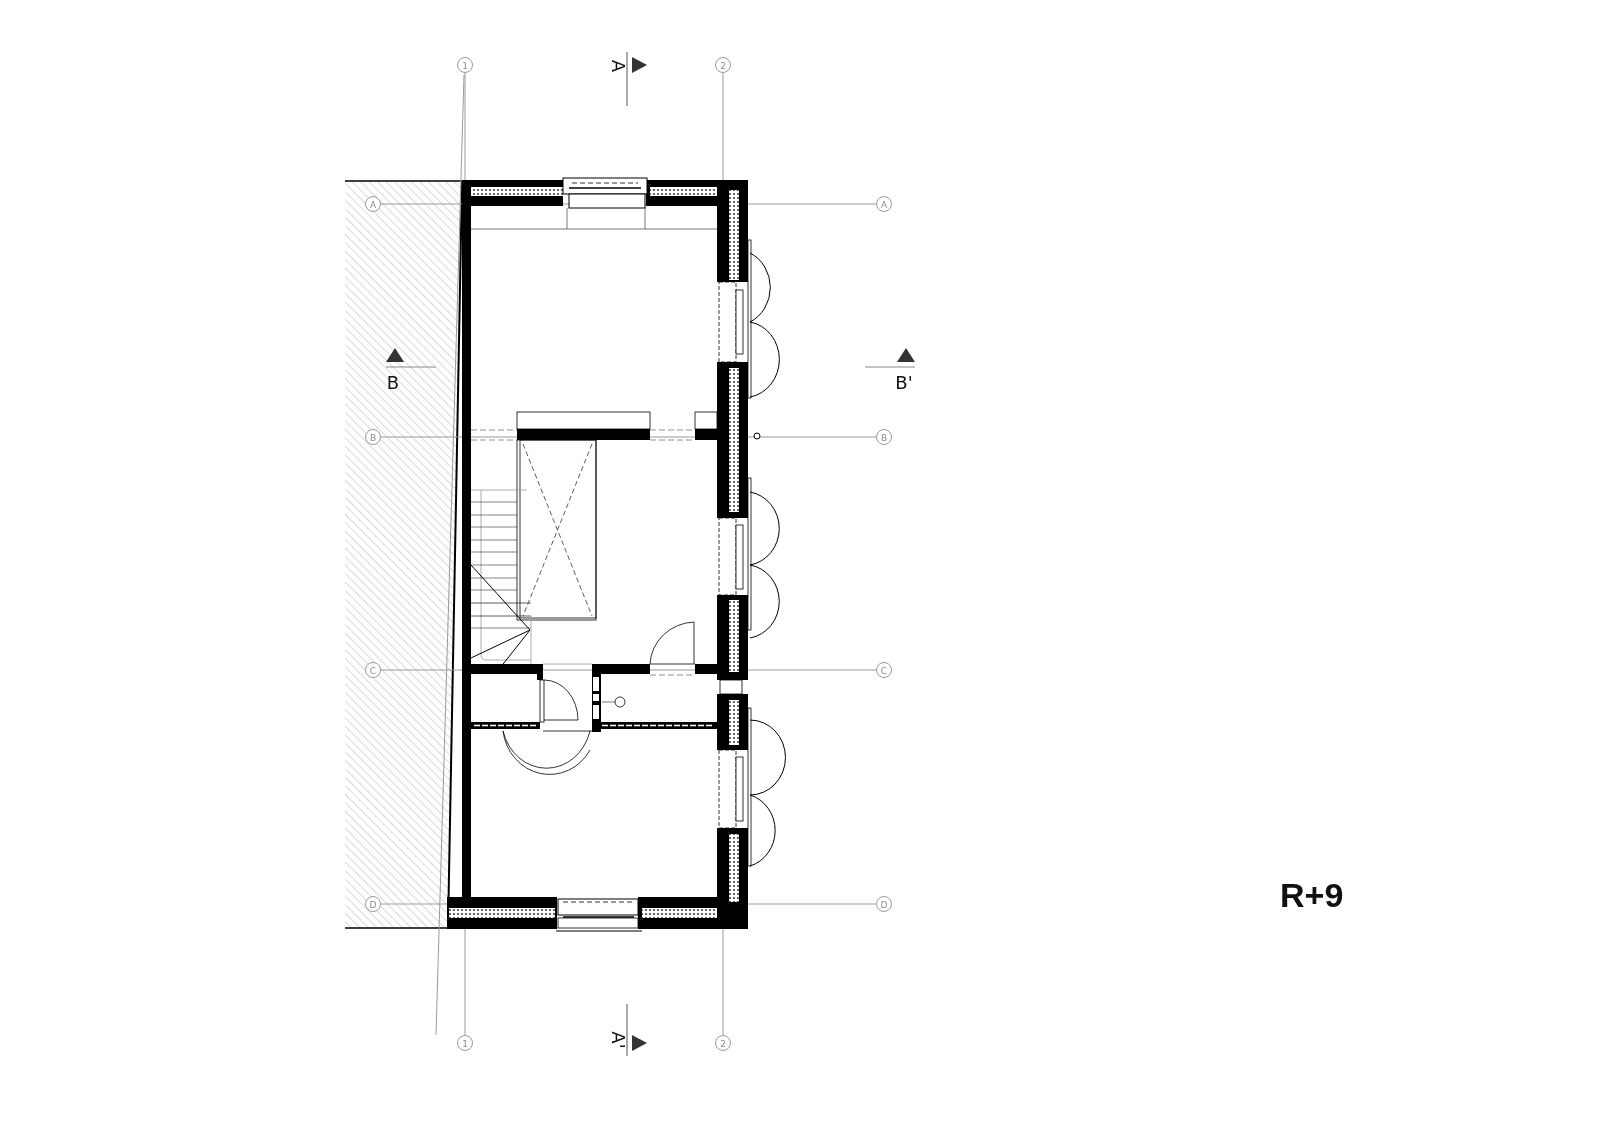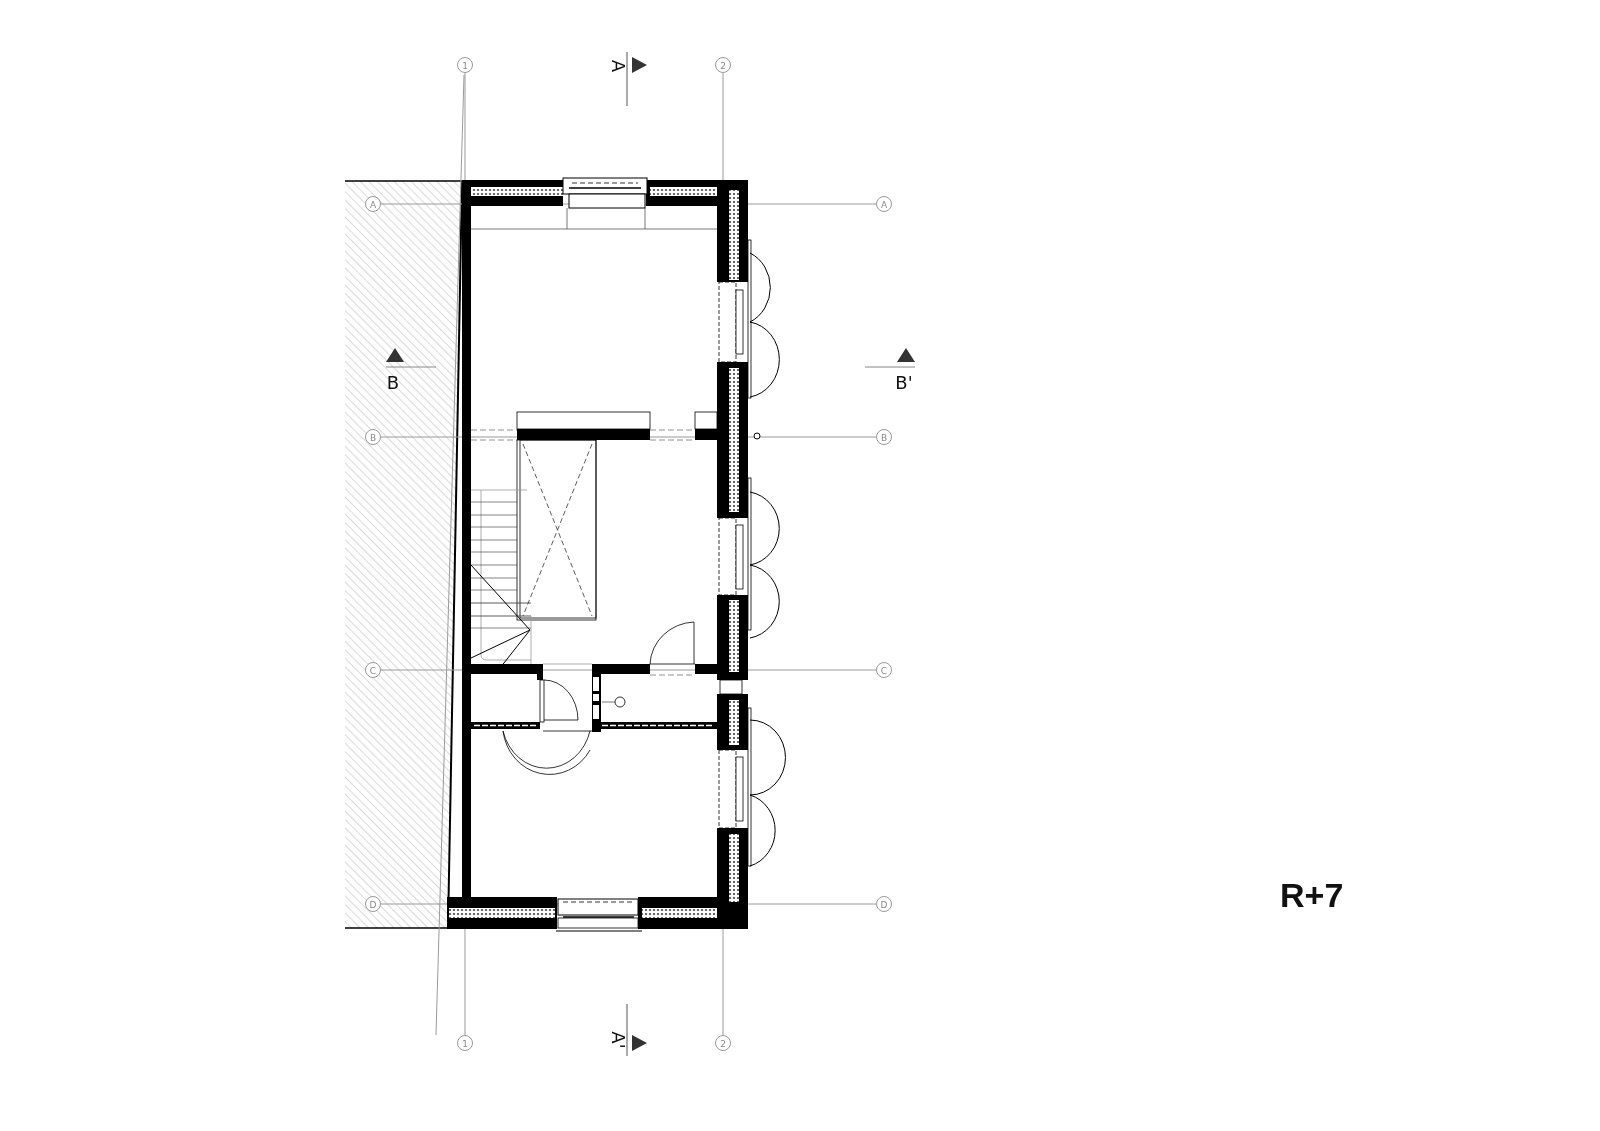--- a/index.html
+++ b/index.html
@@ -236,13 +236,13 @@
     <line x1="386" y1="367" x2="436" y2="367" stroke="#888" stroke-width="1"></line>
     <text class="sect-text" x="393" y="389" text-anchor="middle">B</text>
   </g>
   <g>
     <polygon points="897,362 906,348 915,362" fill="#333"></polygon>
     <line x1="865" y1="367" x2="915" y2="367" stroke="#888" stroke-width="1"></line>
     <text class="sect-text" x="904" y="389" text-anchor="middle">B'</text>
   </g>
 </svg>
 
-<div class="level-label">R+7</div>
+<div class="level-label">R+9</div>
 
 </body></html>

